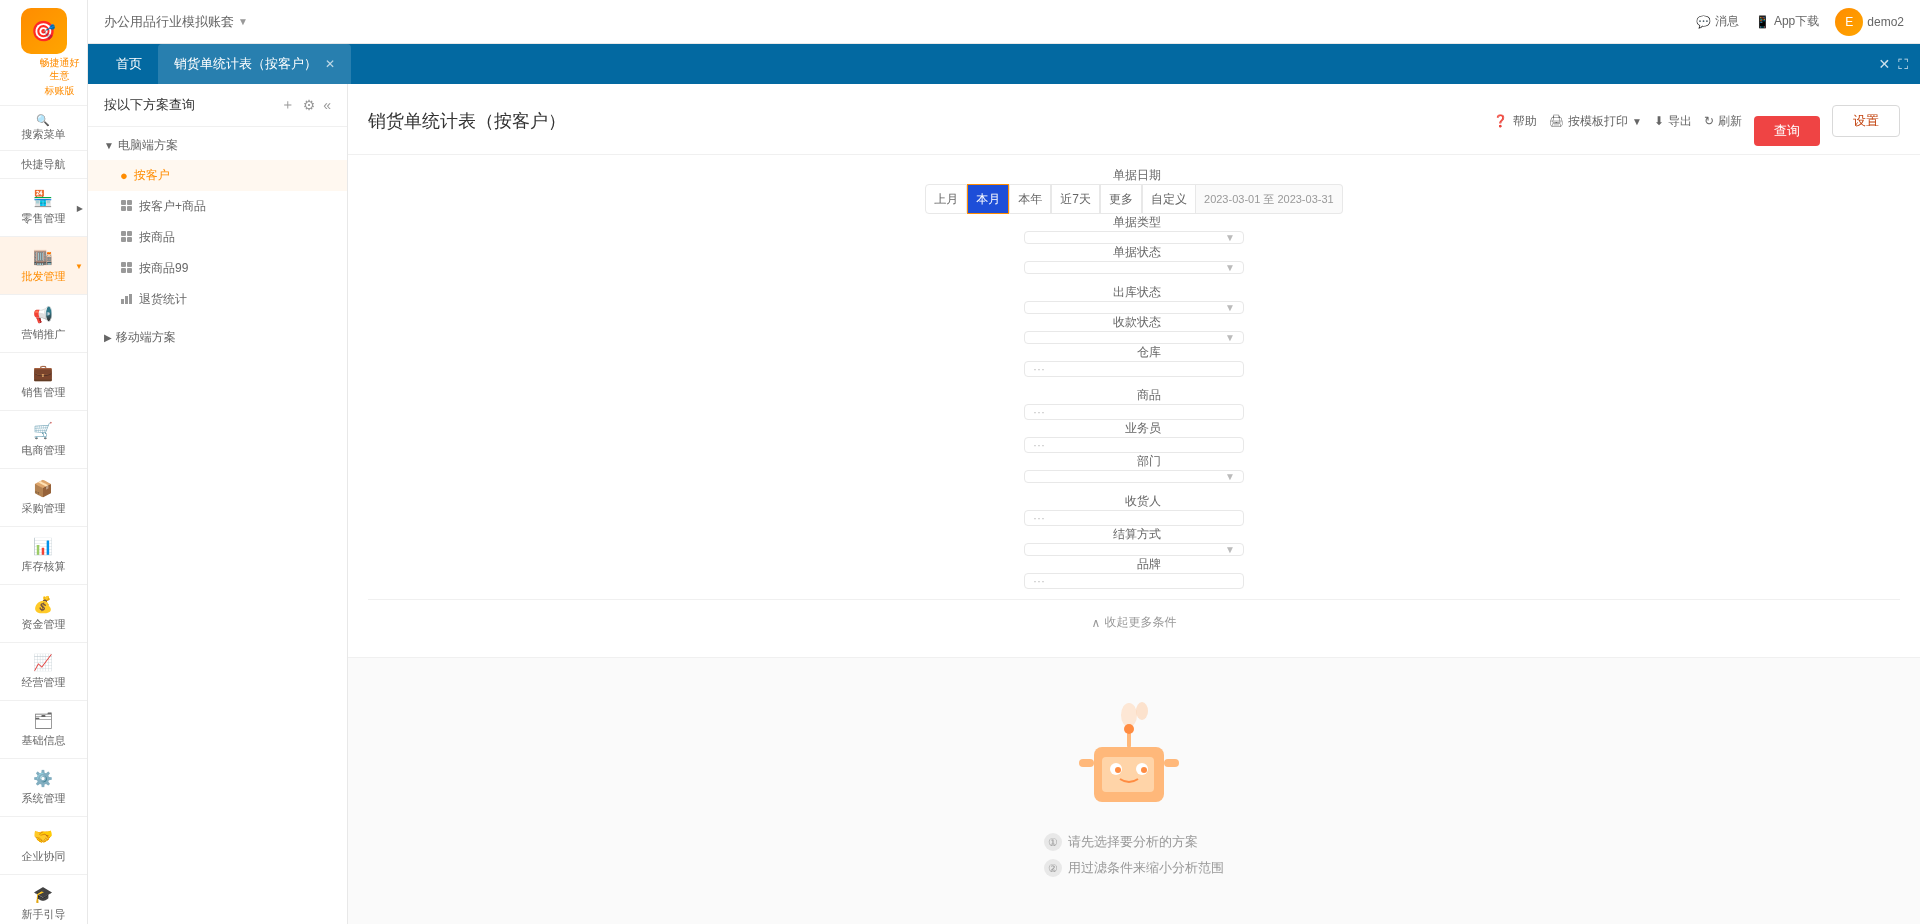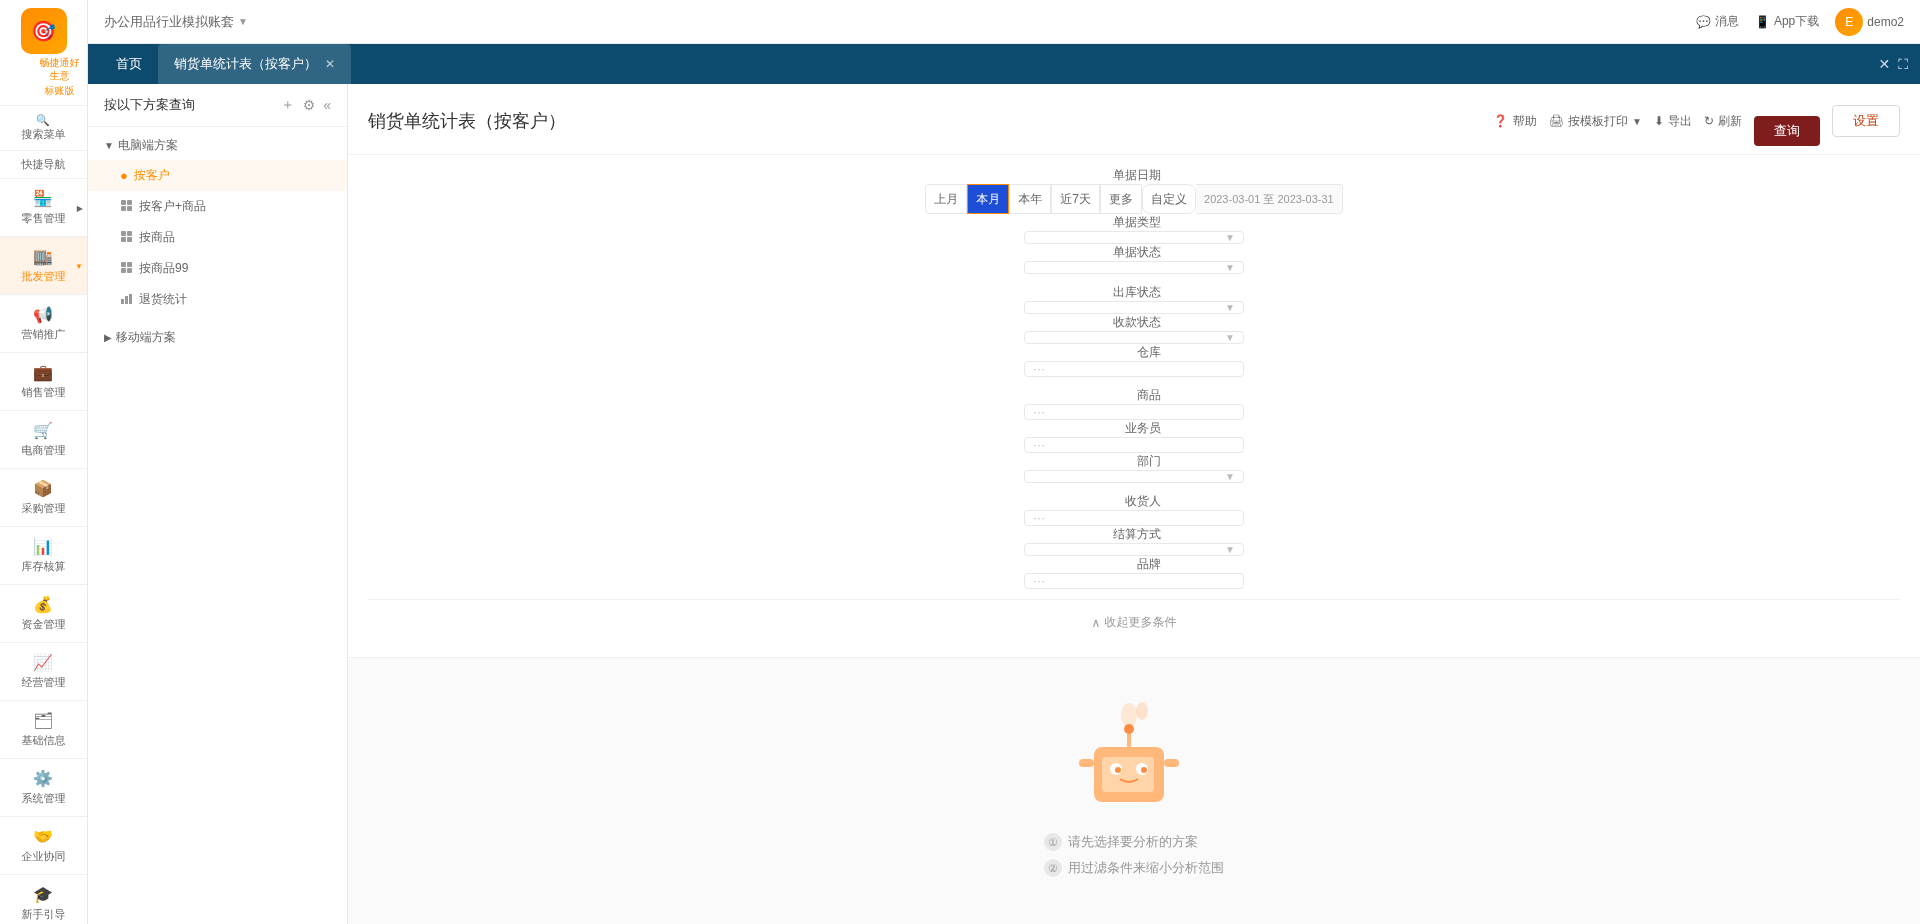--- a/index.html
+++ b/index.html
@@ -23,21 +23,21 @@
 
     
     .top-header { height: 44px; background: #fff; border-bottom: 1px solid #e8e8e8; display: flex; align-items: center; justify-content: space-between; padding: 0 16px; flex-shrink: 0; }
     .header-left { display: flex; align-items: center; gap: 8px; font-size: 13px; color: #666; }
     .header-dropdown { display: flex; align-items: center; gap: 4px; cursor: pointer; }
     .header-right { display: flex; align-items: center; gap: 16px; font-size: 12px; color: #666; }
     .header-right-item { display: flex; align-items: center; gap: 4px; cursor: pointer; }
     .avatar { width: 28px; height: 28px; border-radius: 50%; background: linear-gradient(135deg, #ff8c00, #ffa500); display: flex; align-items: center; justify-content: center; color: white; font-size: 12px; }
 
     
-    .tab-bar { height: 40px; background: #0c4a6e; display: flex; align-items: center; padding: 0 12px; gap: 0; flex-shrink: 0; }
+    .tab-bar { height: 40px; background: #0369a1; display: flex; align-items: center; padding: 0 12px; gap: 0; flex-shrink: 0; }
     .tab-item { height: 40px; display: flex; align-items: center; padding: 0 16px; cursor: pointer; font-size: 13px; color: rgba(255,255,255,0.85); position: relative; gap: 8px; }
     .tab-item.active { background: rgba(255,255,255,0.15); color: #fff; border-radius: 4px 4px 0 0; }
     .tab-item .tab-close { cursor: pointer; font-size: 12px; opacity: 0.7; }
     .tab-home { color: white; }
     .tab-bar-right { margin-left: auto; display: flex; align-items: center; gap: 8px; }
     .tab-window-btn { color: white; cursor: pointer; font-size: 14px; opacity: 0.8; }
 
     
     .page-content { flex: 1; display: flex; overflow: hidden; background: #fff; }
 
@@ -56,21 +56,21 @@
     .scheme-item.active .scheme-icon { color: #ff8c00; }
 
     
     .right-panel { flex: 1; display: flex; flex-direction: column; background: #fafafa; overflow: hidden; }
 
     
     .page-title-bar { padding: 12px 20px 8px; display: flex; align-items: center; justify-content: space-between; background: #fff; border-bottom: 1px solid #f0f0f0; flex-shrink: 0; }
     .page-title { font-size: 18px; font-weight: 500; color: #333; }
     .page-title-actions { display: flex; align-items: center; gap: 12px; }
     .action-btn { display: flex; align-items: center; gap: 4px; cursor: pointer; font-size: 12px; color: #666; }
-    .primary-btn { background: #7f1d1d; color: white; border: none; padding: 6px 20px; border-radius: 4px; cursor: pointer; font-size: 13px; margin-top: 20px; }
+    .primary-btn { background: #ef4444; color: white; border: none; padding: 6px 20px; border-radius: 4px; cursor: pointer; font-size: 13px; margin-top: 20px; }
     .secondary-btn { background: white; color: #c2410c; border: 1px solid #d9d9d9; padding: 6px 20px; border-radius: 4px; cursor: pointer; font-size: 13px; }
 
     
     .filter-area { padding: 12px 20px; background: #fff; border-bottom: 1px solid #f0f0f0; flex-shrink: 0; }
     .filter-row { display: flex; align-items: center; margin-bottom: 10px; gap: 0; flex-direction: column; }
     .filter-row:last-child { margin-bottom: 0; }
     .filter-label { width: 70px; font-size: 12px; color: #666; flex-shrink: 0; text-align: right; padding-right: 8px; }
     .filter-input { flex: 1; height: 30px; border: 1px solid #e8e8e8; border-radius: 4px; padding: 0 8px; font-size: 12px; background: #fff; display: flex; align-items: center; justify-content: space-between; cursor: pointer; color: #333; max-width: 380px; }
     .filter-input .placeholder { color: #bbb; }
     .filter-date-group { display: flex; align-items: center; gap: 0; height: 30px; }
@@ -315,21 +315,21 @@
       <div class="filter-area">
 
         <div class="filter-row">
           <span class="filter-label">单据日期</span>
           <div class="filter-date-group">
             <button class="date-quick-btn">上月</button>
             <button class="date-quick-btn active">本月</button>
             <button class="date-quick-btn">本年</button>
             <button class="date-quick-btn">近7天</button>
             <button class="date-quick-btn">更多</button>
-            <button class="date-quick-btn" style="border-radius: 8px;">自定义</button>
+            <button class="date-quick-btn" style="border-radius: 0;">自定义</button>
             <div class="date-range-display">2023-03-01 至 2023-03-31</div>
           </div>
           <span class="filter-spacer"></span>
           <span class="filter-label">单据类型</span>
           <div class="filter-input" style="width:220px;">
             <span class="placeholder"></span>
             <span class="filter-dropdown-icon">▼</span>
           </div>
           <span class="filter-spacer"></span>
           <span class="filter-label">单据状态</span>

